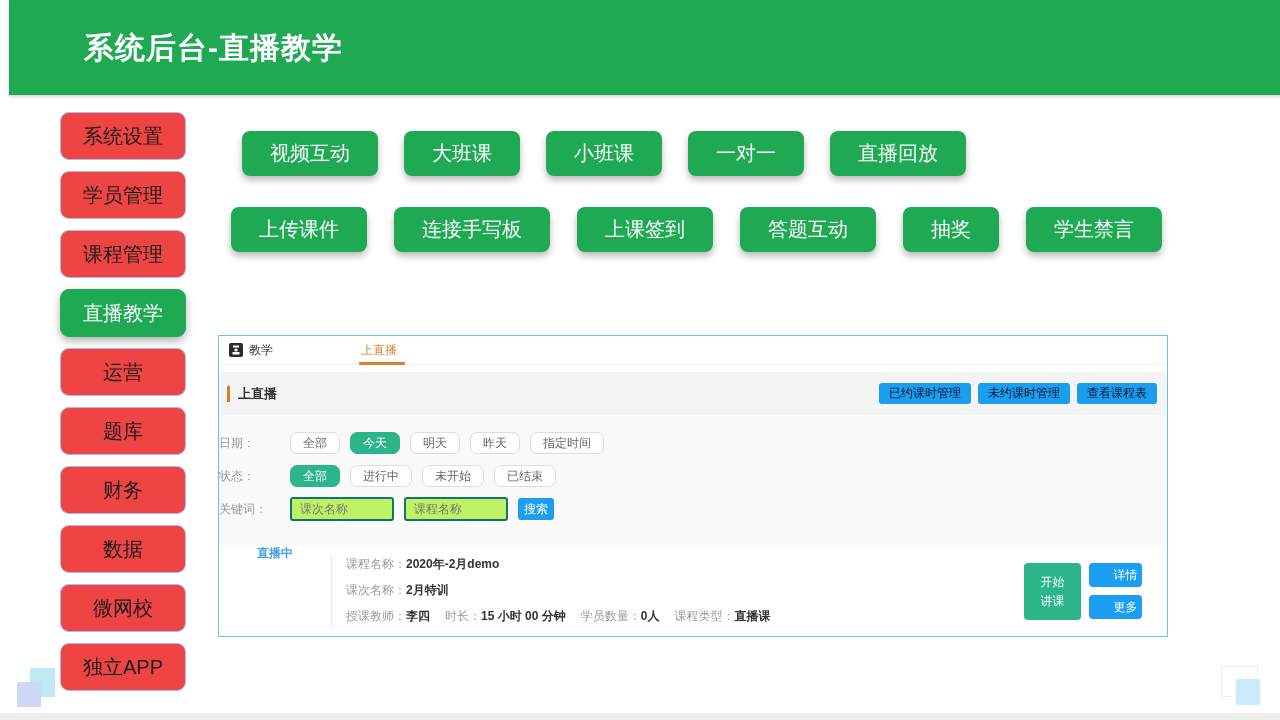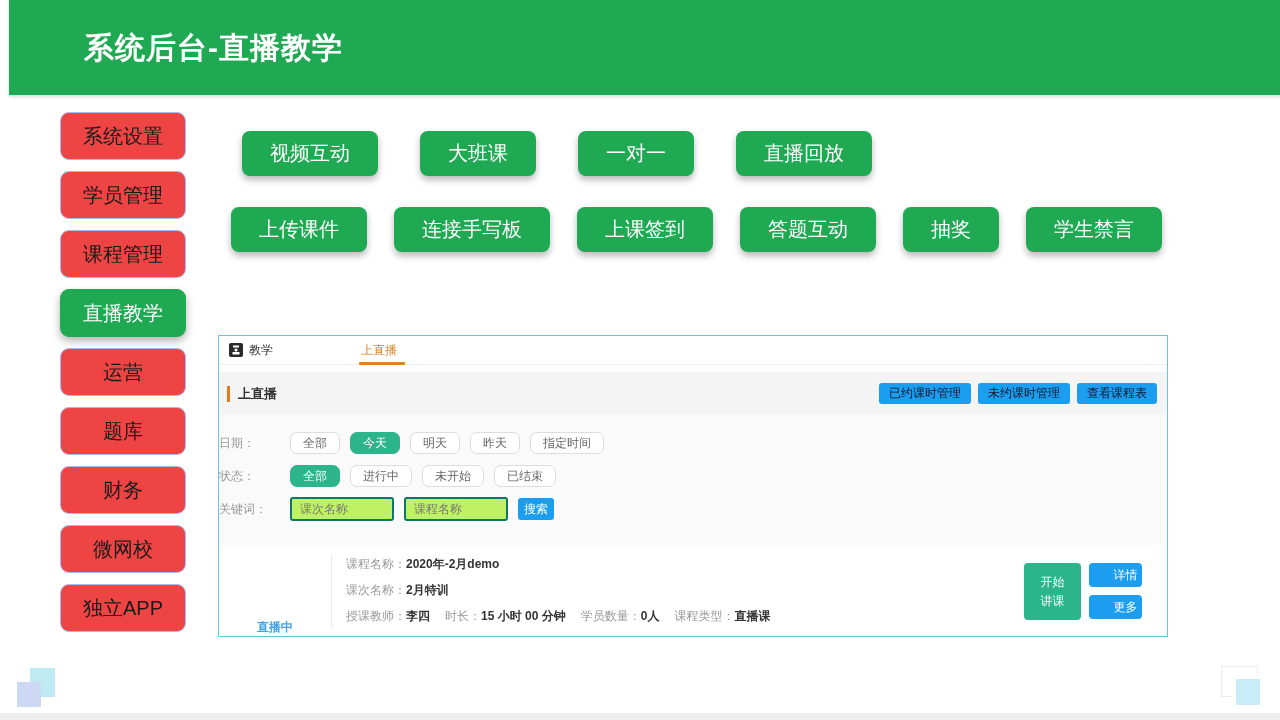--- a/index.html
+++ b/index.html
@@ -15,21 +15,21 @@
 
   
   .sidebar { position:absolute; left:60px; top:112px; width:126px; }
   .side-item { height:48px; margin-bottom:11px; background:#ef4444; border:1px solid #a9bbee;
     border-radius:9px; display:flex; align-items:center; justify-content:center;
     font-size:20px; color:#1a1a1a; cursor:pointer; }
   .side-item.active { background:#1fa953; border-color:#1fa953; color:#fff;
     box-shadow:0 4px 8px rgba(0,0,0,.3); }
 
   
-  .features-row1 { position:absolute; left:231px; top:131px; display:flex; gap:42px;padding-left:11px; }
+  .features-row1 { position:absolute; left:231px; top:131px; display:flex; gap:26px;padding-left:11px; }
   .features-row2 { position:absolute; left:231px; top:207px; display:flex; gap:27px; }
   .feature-btn { height:45px; min-width:96px; padding:0 28px; background:#1fa953; color:#fff;
     font-size:20px; border:none; border-radius:8px; display:flex; align-items:center;
     justify-content:center; box-shadow:0 4px 7px rgba(0,0,0,.28); cursor:pointer; }
 
   
   .panel { position:absolute; left:218px; top:335px; width:950px; height:302px;
     background:#fff; border:1px solid #67c4e8; }
 
   .tabbar { position:relative; height:29px; background:#fff; border-bottom:1px solid #f0f0f0;
@@ -62,21 +62,21 @@
   .kw-input { width:104px; height:24px; border:2px solid #0f766e; border-radius:3px;
     font-size:12px; color:#444; padding:0 8px; background:#bef264; outline:none;
     font-family:"Liberation Sans","DejaVu Sans",sans-serif; }
   .kw-input + .kw-input { margin-left:10px; }
   .kw-input::placeholder { color:#777; opacity:1; }
   .search-btn { margin-left:10px; width:36px; height:22px; background:#1b9ef0; color:#fff;
     font-size:12px; border:none; border-radius:3px; cursor:pointer; }
 
   .list-area { position:absolute; left:0; top:209px; width:948px; height:91px; background:#fff; }
   .course-row { position:relative; display:flex; height:100%; }
-  .course-status-col { width:112px; display:flex; align-items:flex-end; justify-content:center; }
+  .course-status-col { width:112px; display:flex; align-items:flex-start; justify-content:center; }
   .course-status { font-size:12px; font-weight:bold; color:#45a3e5; }
   .course-divider { width:1px; background:#e9e9e9; margin:10px 0 8px 0; }
   .course-details { padding:11px 0 0 14px; }
   .detail-line { display:flex; align-items:center; font-size:12px; height:16px; margin-bottom:10px; }
   .detail-label { color:#999; }
   .detail-value { color:#333; font-weight:bold; }
   .detail-line .pair { display:flex; margin-right:15px; }
   .course-actions { position:absolute; right:25px; top:18px; display:flex; gap:8px; }
   .start-btn { width:57px; height:57px; background:#2cb48a; color:#fff; border:none;
     border-radius:4px; font-size:12px; line-height:19px; cursor:pointer; }
@@ -104,27 +104,29 @@
   </div>
 
   <div class="sidebar">
     <div class="side-item">系统设置</div>
     <div class="side-item">学员管理</div>
     <div class="side-item">课程管理</div>
     <div class="side-item active">直播教学</div>
     <div class="side-item">运营</div>
     <div class="side-item">题库</div>
     <div class="side-item">财务</div>
+    <div class="side-item">数据</div>
     <div class="side-item">微网校</div>
     <div class="side-item">独立APP</div>
   </div>
 
   <div class="features-row1">
     <button class="feature-btn">视频互动</button>
     <button class="feature-btn">大班课</button>
+    <button class="feature-btn">小班课</button>
     <button class="feature-btn">一对一</button>
     <button class="feature-btn">直播回放</button>
   </div>
 
   <div class="features-row2">
     <button class="feature-btn">上传课件</button>
     <button class="feature-btn">连接手写板</button>
     <button class="feature-btn">上课签到</button>
     <button class="feature-btn">答题互动</button>
     <button class="feature-btn">抽奖</button>

